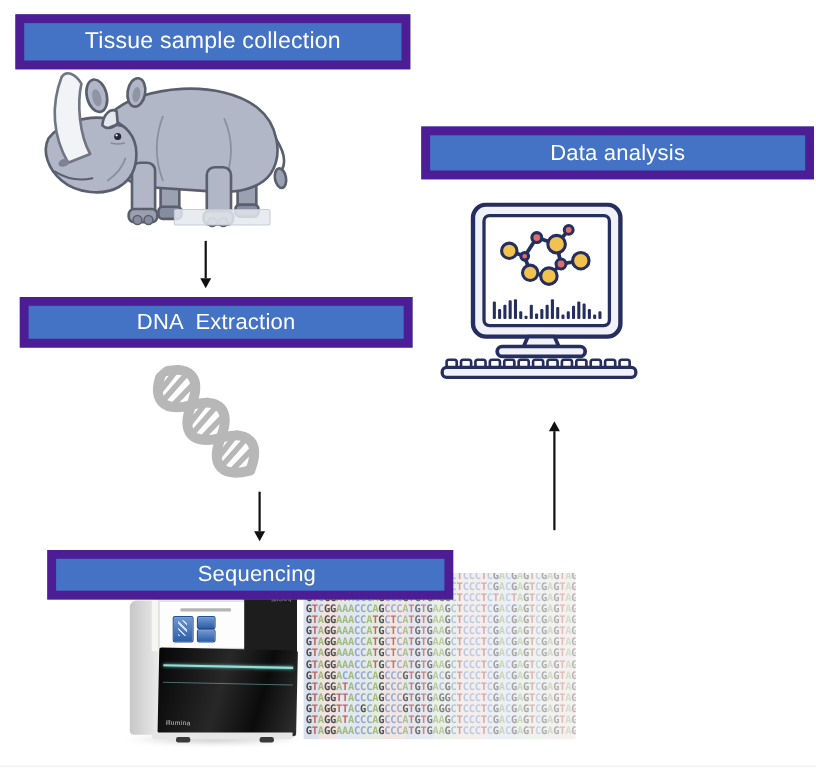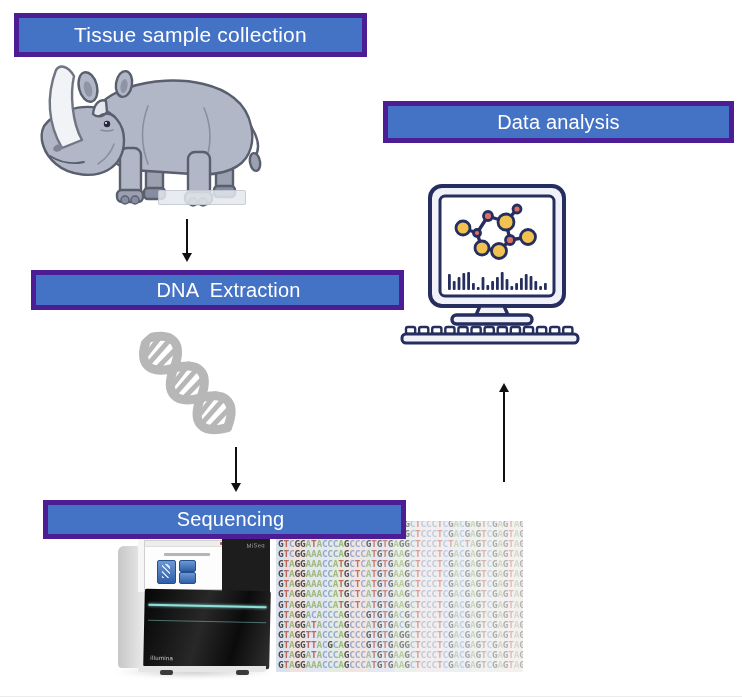--- a/index.html
+++ b/index.html
@@ -1,25 +1,25 @@
 <!DOCTYPE html>
 <html><head>
 <meta charset="utf-8">
 <style>
   html,body{margin:0;padding:0;background:#fff;}
   #canvas{position:relative;width:742px;height:699px;background:#ffffff;overflow:hidden;
           font-family:"Liberation Sans",sans-serif;}
 
   
-  .banner{position:absolute;background:#4472c4;border:5px solid #4c1d95;color:#fff;
+  .banner{position:absolute;background:#4472c4;border:8px solid #4c1d95;color:#fff;
           display:flex;align-items:center;justify-content:center;
           font-size:20px;white-space:pre;letter-spacing:.2px;}
   .banner.tissue{left:14px;top:13px;width:343px;height:34px;font-size:21px;}
-  .banner.data{left:383px;top:101px;width:341px;height:32px;}
-  .banner.dna{left:31px;top:270px;width:341px;height:30px;padding-left:22px;}
+  .banner.data{left:383px;top:115px;width:341px;height:32px;}
+  .banner.dna{left:18px;top:270px;width:341px;height:30px;}
   .banner.seq{left:43px;top:500px;width:341px;height:29px;z-index:6;padding-left:12px;}
 
   
   .arrow{position:absolute;display:flex;flex-direction:column;align-items:center;width:10px;}
   .arrow .shaft{width:2px;background:#111;flex:1;}
   .arrow .head-down{width:0;height:0;border-left:5px solid transparent;border-right:5px solid transparent;border-top:9px solid #111;}
   .arrow .head-up{width:0;height:0;border-left:5px solid transparent;border-right:5px solid transparent;border-bottom:9px solid #111;}
   .arrow.a1{left:182px;top:219px;height:43px;}
   .arrow.a2{left:231px;top:447px;height:45px;}
   .arrow.a3{left:499px;top:383px;height:99px;}

